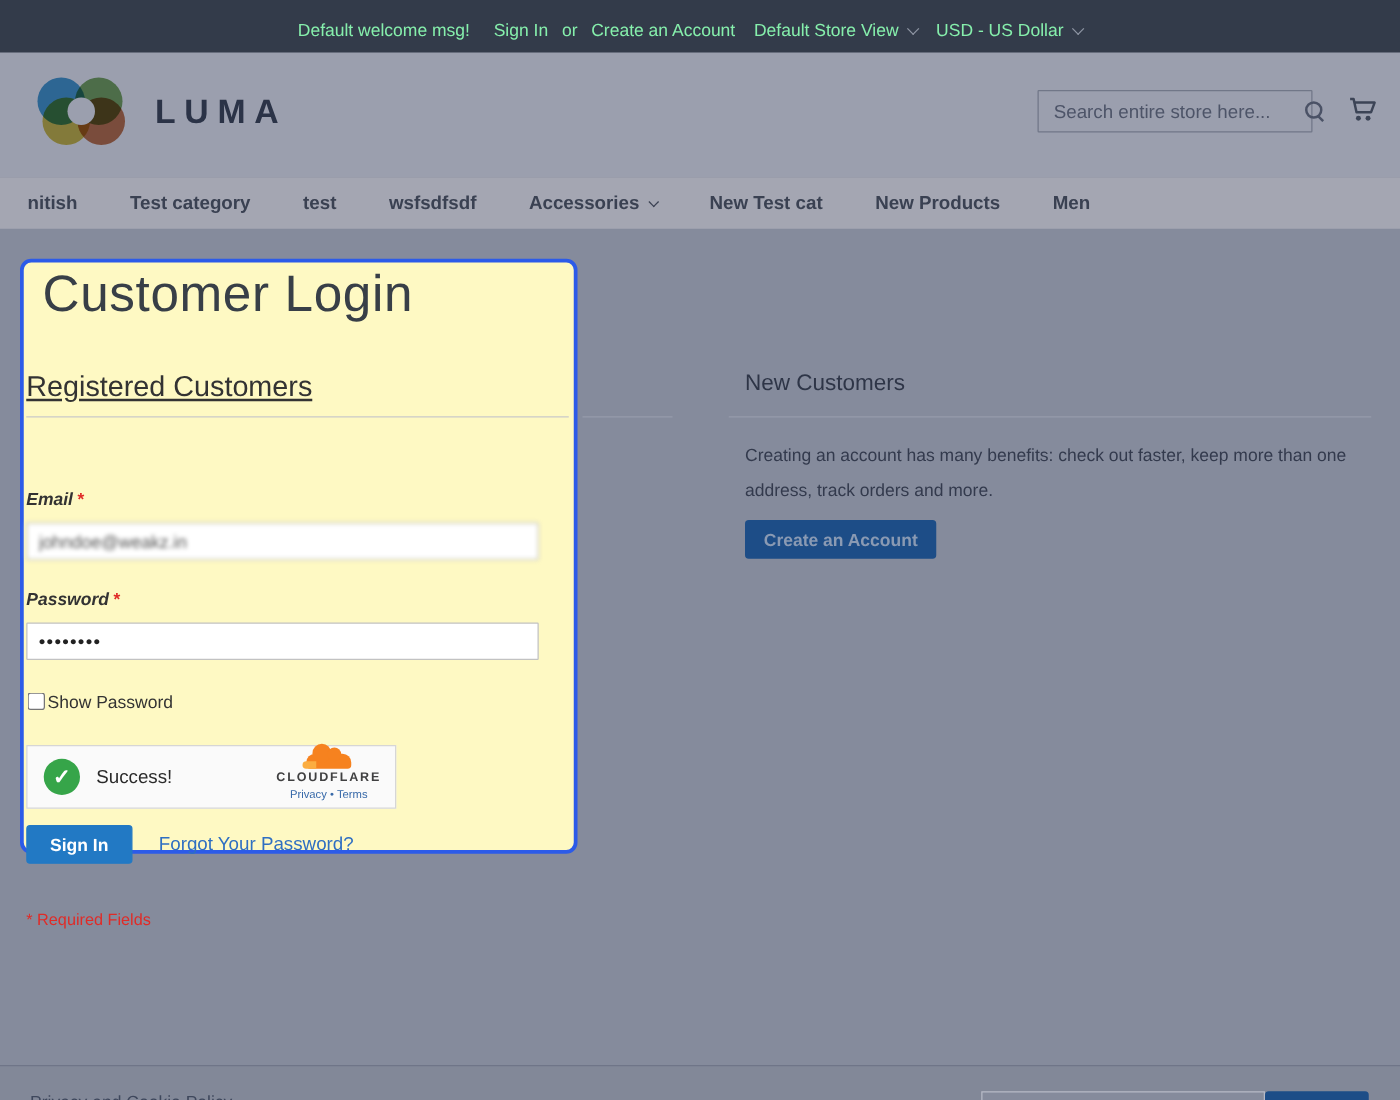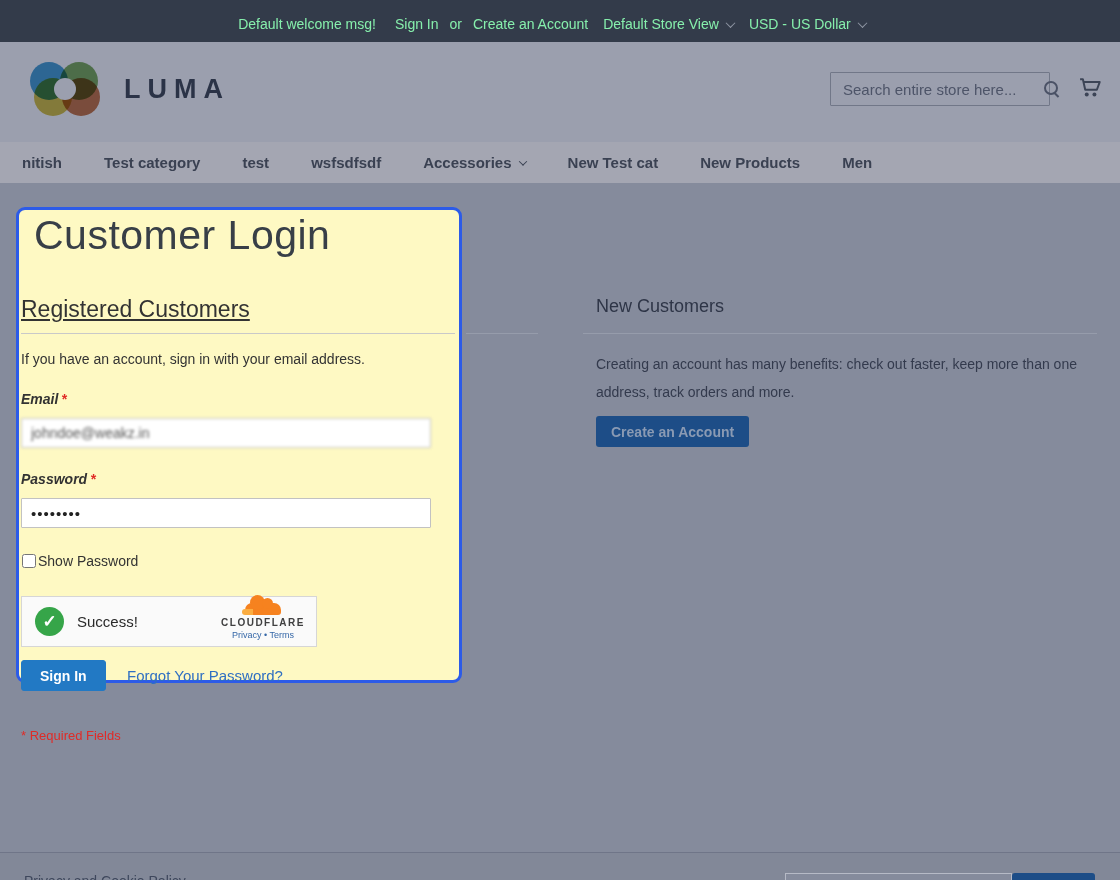--- a/index.html
+++ b/index.html
@@ -242,21 +242,20 @@
   <div class="divider-right"></div>
 
   <div class="nc-heading">New Customers</div>
   <div class="nc-body">Creating an account has many benefits: check out faster, keep more than one address, track orders and more.</div>
   <button class="nc-button">Create an Account</button>
 
   <div class="card">
     <div class="card-title">Customer Login</div>
     <div class="reg-heading">Registered Customers</div>
     <div class="card-divider"></div>
-    <div class="intro">If you have an account, sign in with your email address.</div>
 
     <div class="field-label label-email">
       <span>Email</span><span class="req-star">*</span>
     </div>
     <input class="text-input input-email" type="text" value="johndoe@weakz.in" style="">
 
     <div class="field-label label-password">
       <span>Password</span><span class="req-star">*</span>
     </div>
     <input class="text-input input-password" type="text" value="••••••••" style="">

